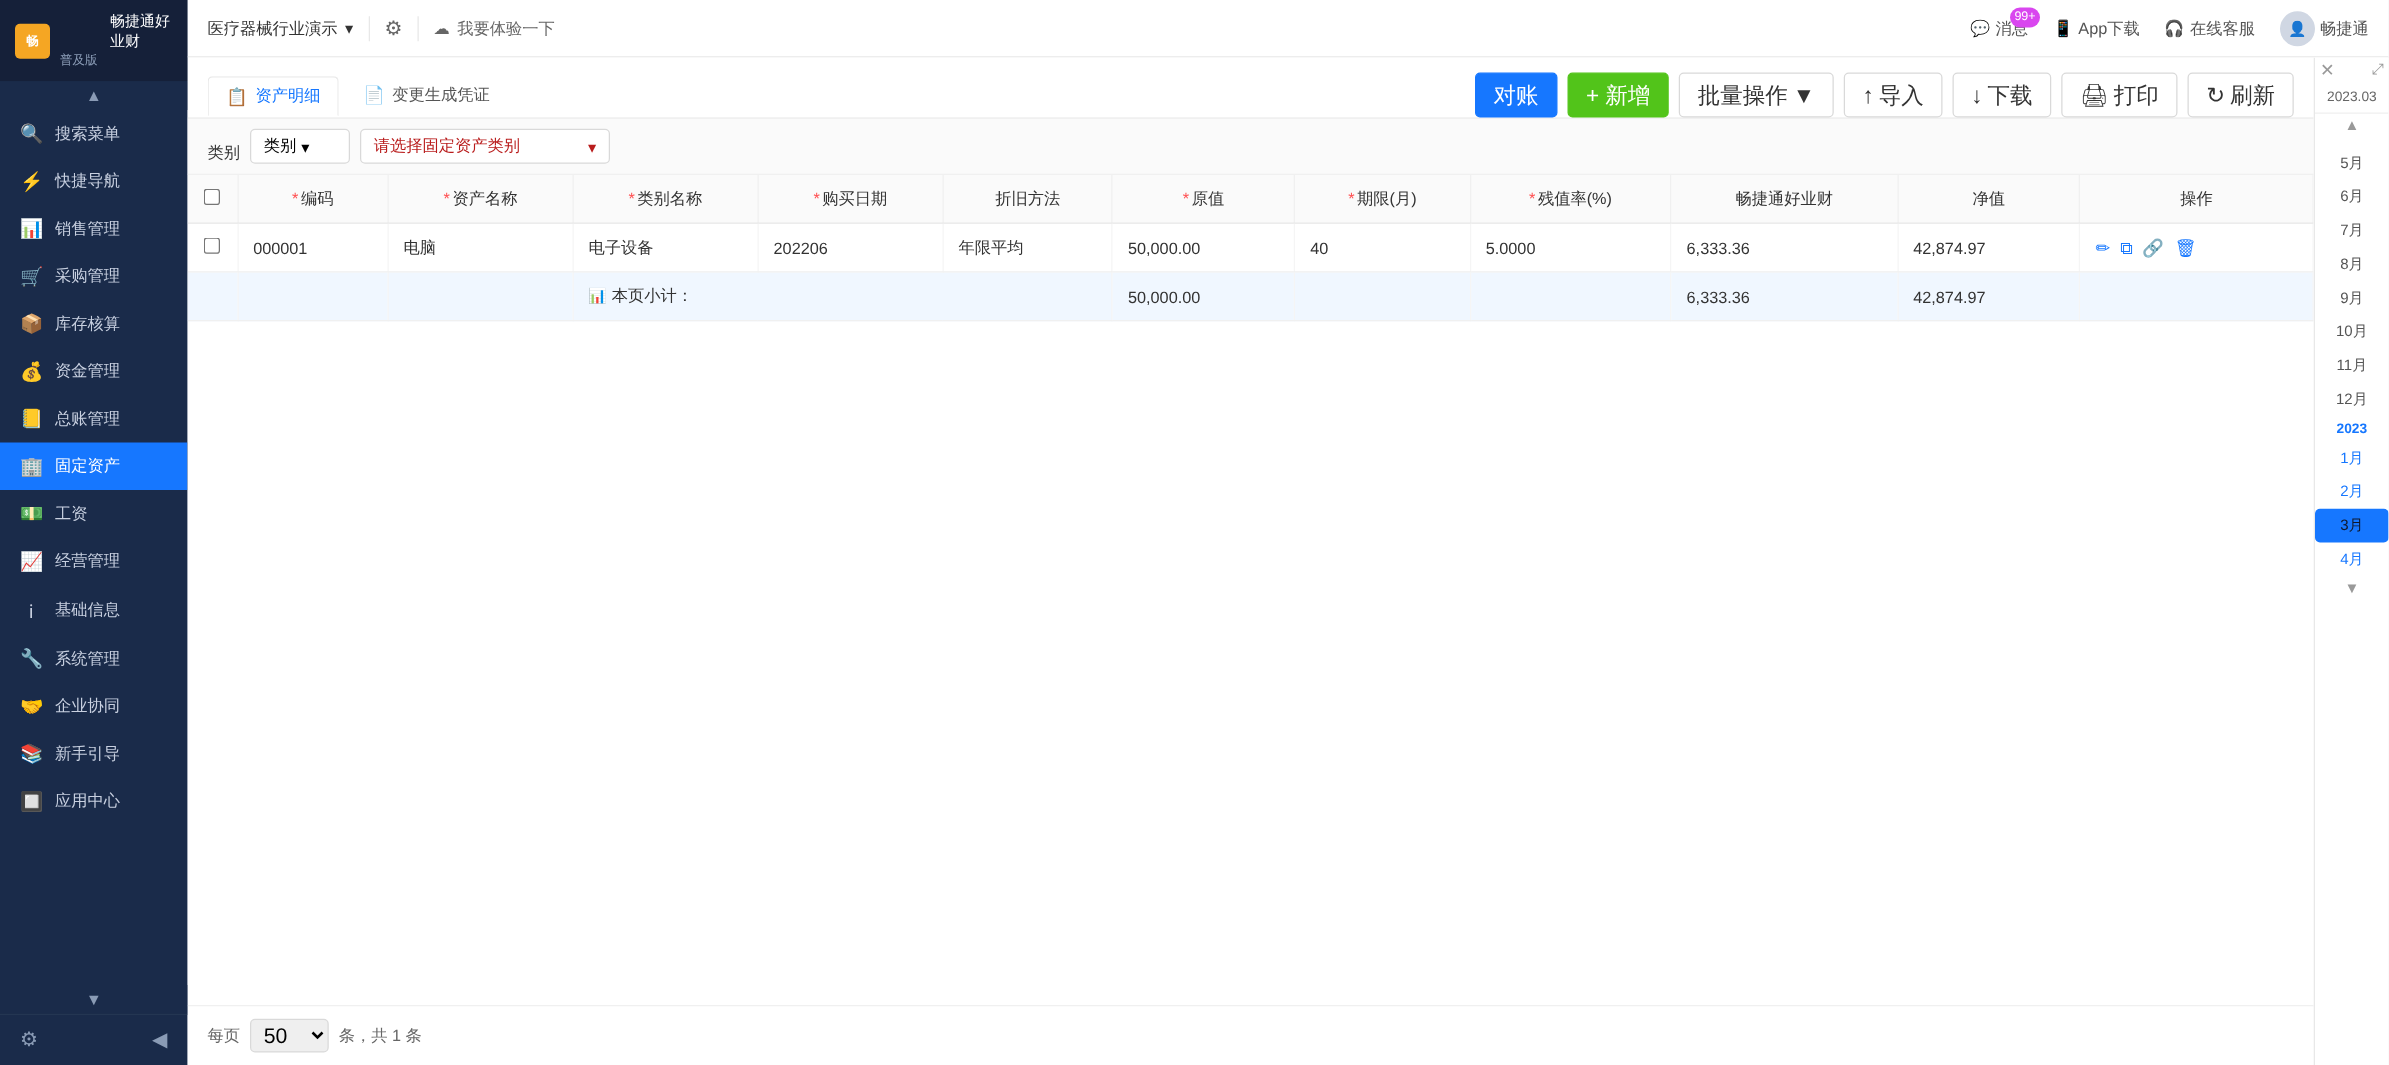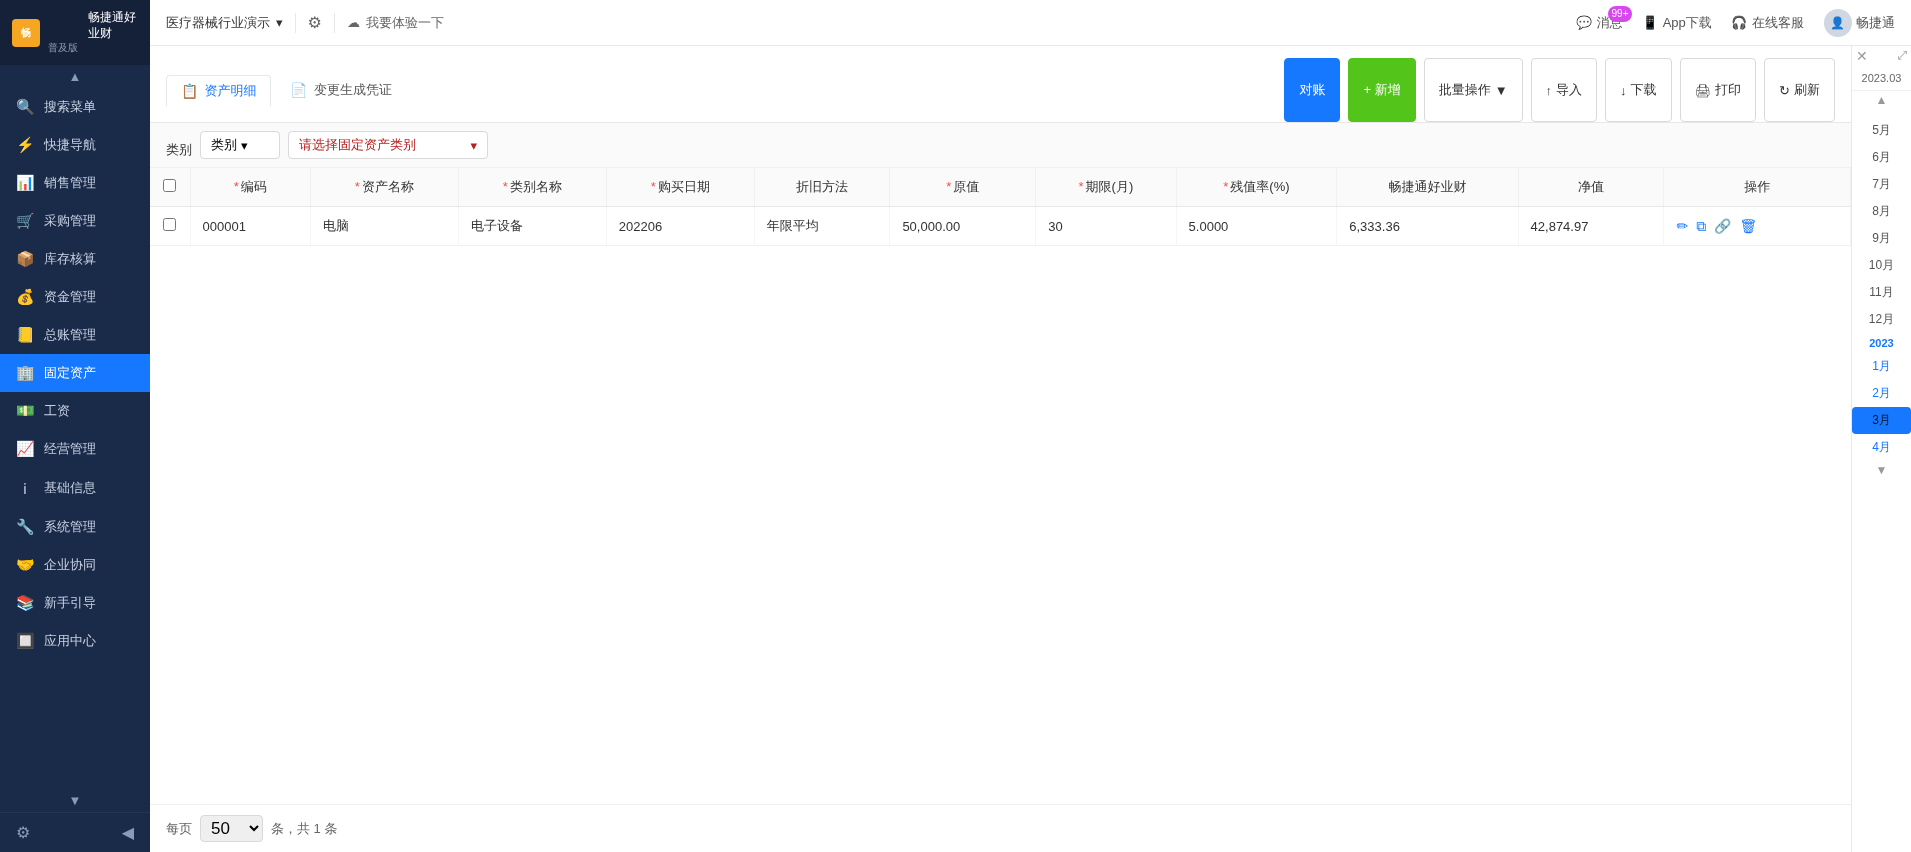--- a/index.html
+++ b/index.html
@@ -204,23 +204,23 @@
       border-radius: 4px 4px 0 0;
     }
     .sub-tab.active {
       color: #1677ff;
       border-color: #e8e8e8 #e8e8e8 #fff;
       background: #fff;
       margin-bottom: -1px;
     }
     .sub-tab-icon { font-size: 14px; }
     .btn {
-      padding: 22px 14px;
+      padding: 5px 14px;
       border-radius: 4px;
-      font-size: 13px;
+      font-size: 18px;
       cursor: pointer;
       border: 1px solid #d9d9d9;
       background: #fff;
       color: #333;
       display: flex;
       align-items: center;
       gap: 4px;
     }
     .btn-primary { background: #1677ff; color: #fff; border-color: #1677ff; }
     .btn-success { background: #52c41a; color: #fff; border-color: #52c41a; }
@@ -559,32 +559,47 @@
             <tr>
               <td class="checkbox-cell">
                 <input type="checkbox" style="">
               </td>
               <td>000001</td>
               <td>电脑</td>
               <td>电子设备</td>
               <td>202206</td>
               <td>年限平均</td>
               <td>50,000.00</td>
-              <td>30</td>
+              <td>40</td>
               <td>5.0000</td>
               <td>6,333.36</td>
               <td>42,874.97</td>
               <td>
                 <div class="actions-cell">
                   <span class="action-icon">✏</span>
                   <span class="action-icon">⧉</span>
                   <span class="action-icon">🔗</span>
                   <span class="action-icon">🗑</span>
                 </div>
               </td>
+            </tr>
+            <tr class="subtotal-row">
+              <td></td>
+              <td></td>
+              <td></td>
+              <td colspan="3">
+                <span style="color:#1677ff; font-size:12px;">📊</span>
+                <span>本页小计：</span>
+              </td>
+              <td>50,000.00</td>
+              <td></td>
+              <td></td>
+              <td>6,333.36</td>
+              <td>42,874.97</td>
+              <td></td>
             </tr>
           </tbody>
         </table>
       </div>
 
       <div class="pagination">
         <span class="pagination-label">每页</span>
         <select class="pagination-select">
           <option>50</option>
           <option>100</option>

